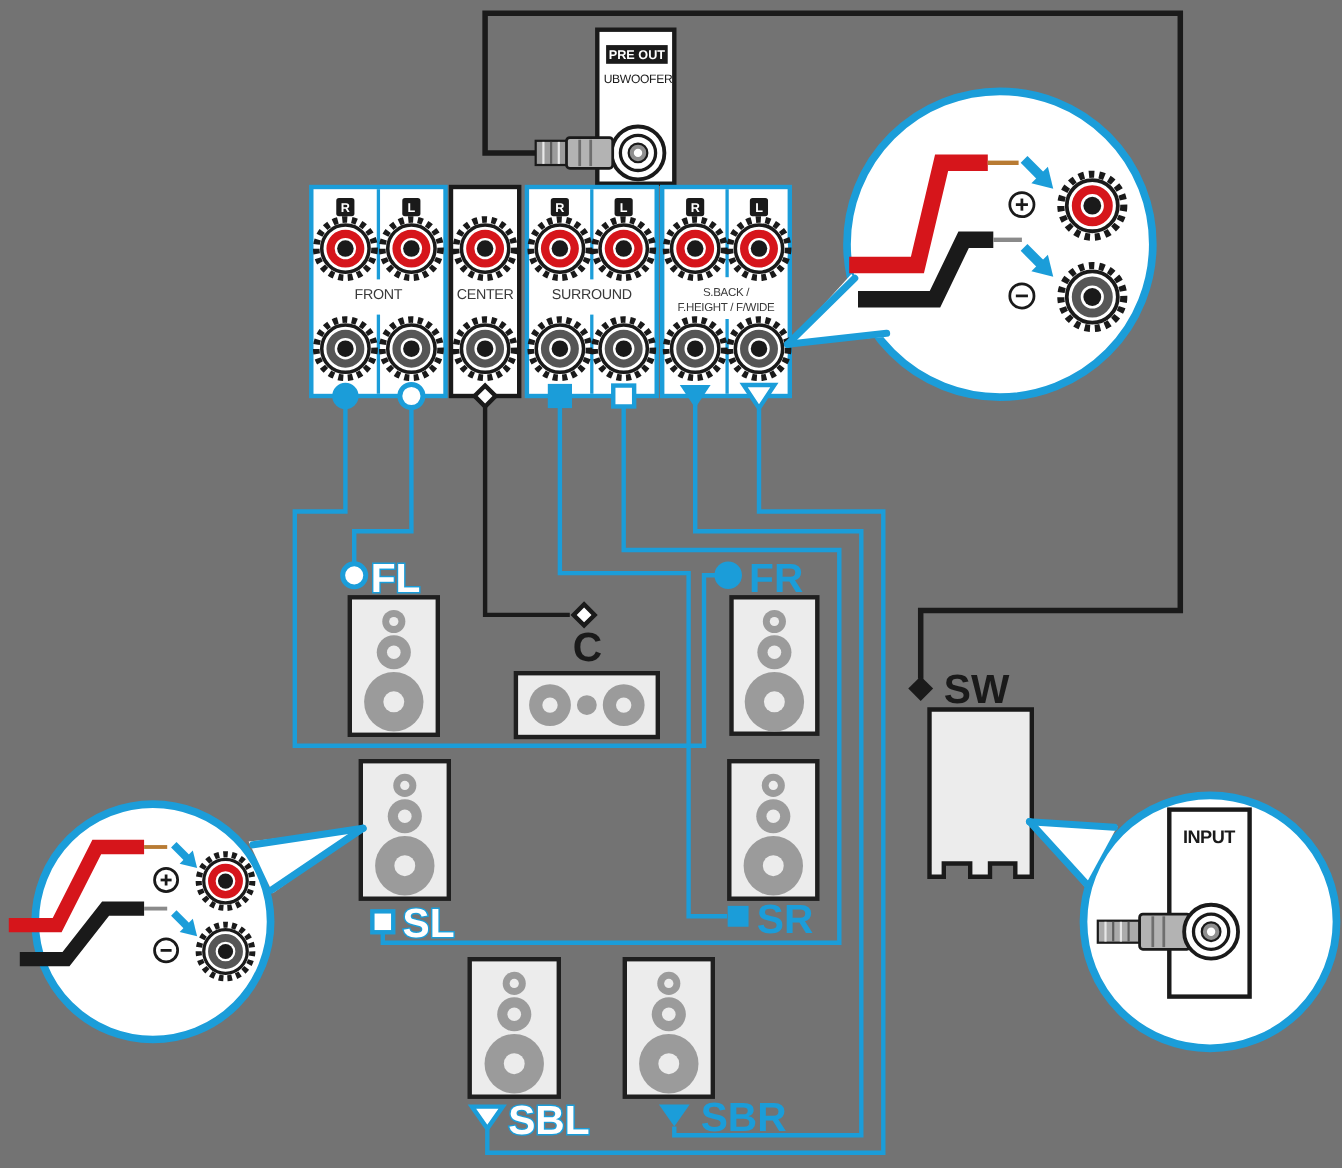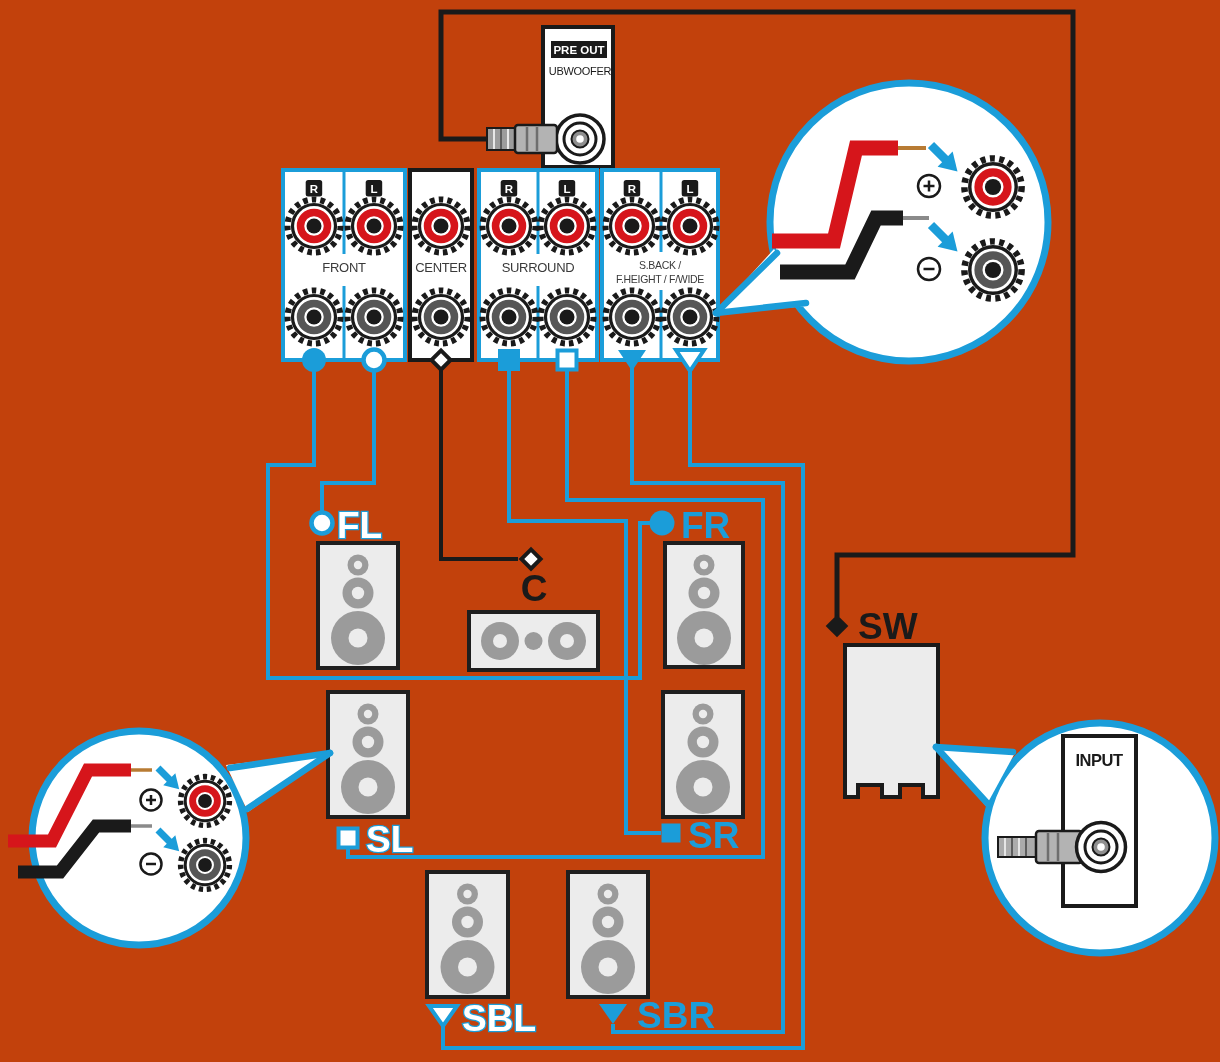--- a/index.html
+++ b/index.html
@@ -1,16 +1,16 @@
 <!DOCTYPE html>
 <html><head>
 <meta charset="utf-8">
 <style>
   html,body{margin:0;padding:0;background:#fff;}
-  .stage{position:relative;width:1220px;height:1062px;background:#c2410c;overflow:hidden;}
+  .stage{position:relative;width:1220px;height:1062px;background:#737373;overflow:hidden;}
   svg{display:block;}
   text{font-family:"Liberation Sans",sans-serif;}
   .panel-label{font-size:13px;fill:#3a3a3a;letter-spacing:-0.3px;}
   .panel-label-sm{font-size:10.5px;fill:#3a3a3a;letter-spacing:-0.3px;}
   .badge-txt{font-size:11.5px;font-weight:bold;fill:#fff;}
   .spk-solid{font-size:37px;font-weight:bold;fill:#1B9DD9;}
   .spk-outline{font-size:37px;font-weight:bold;fill:#fff;stroke:#1B9DD9;stroke-width:2.6px;paint-order:stroke;}
   .spk-black{font-size:37px;font-weight:bold;fill:#1A1A1A;}
   .preout-badge-txt{font-size:11.5px;font-weight:bold;fill:#fff;}
   .preout-name{font-size:11px;fill:#1A1A1A;letter-spacing:-0.3px;}

